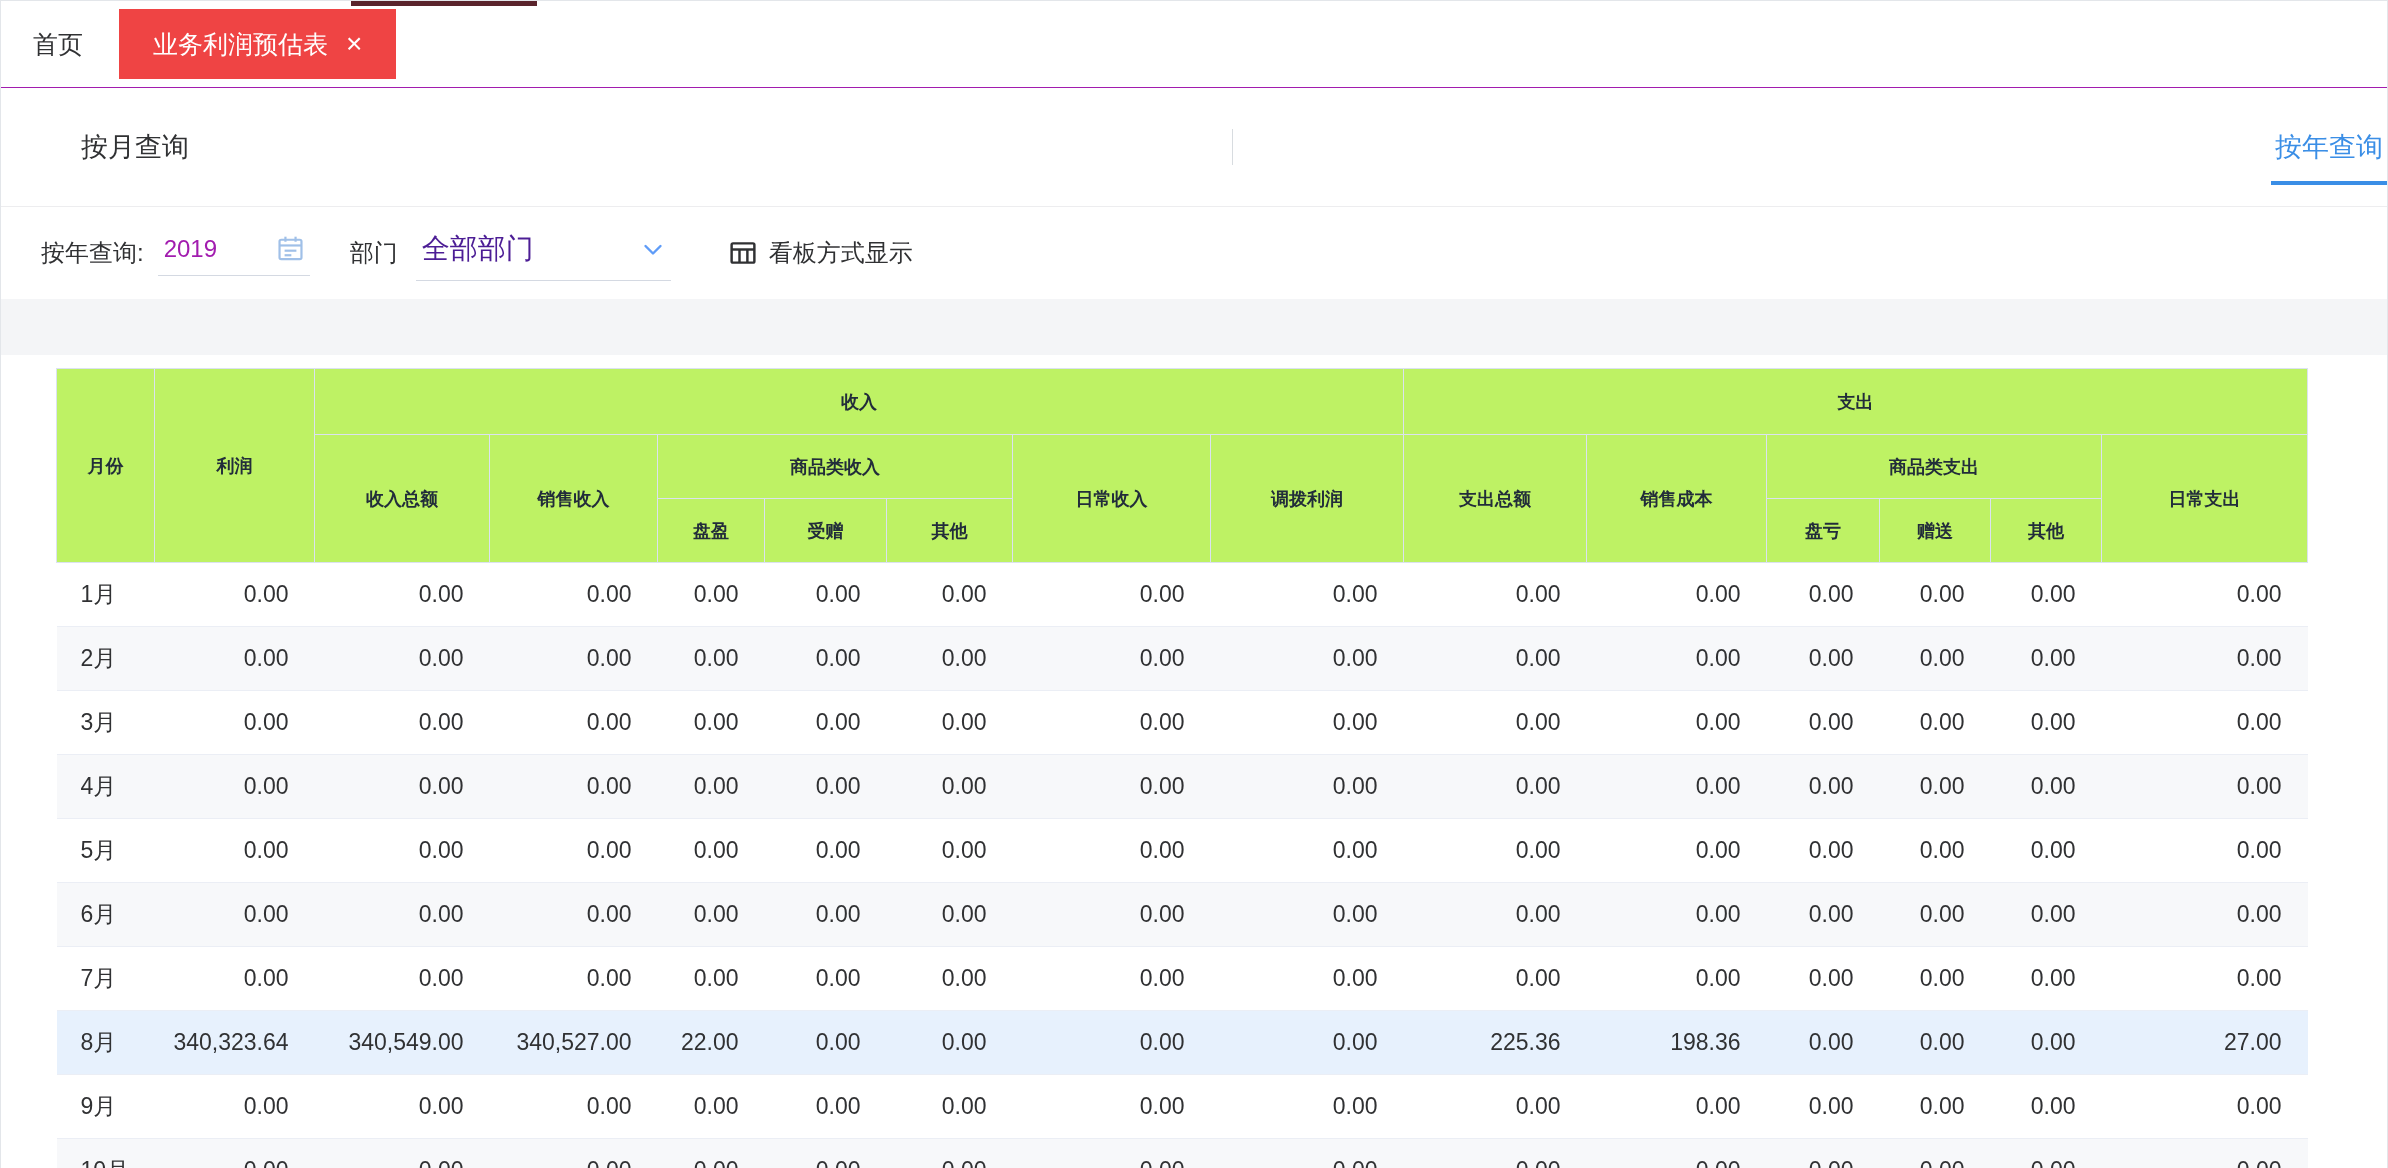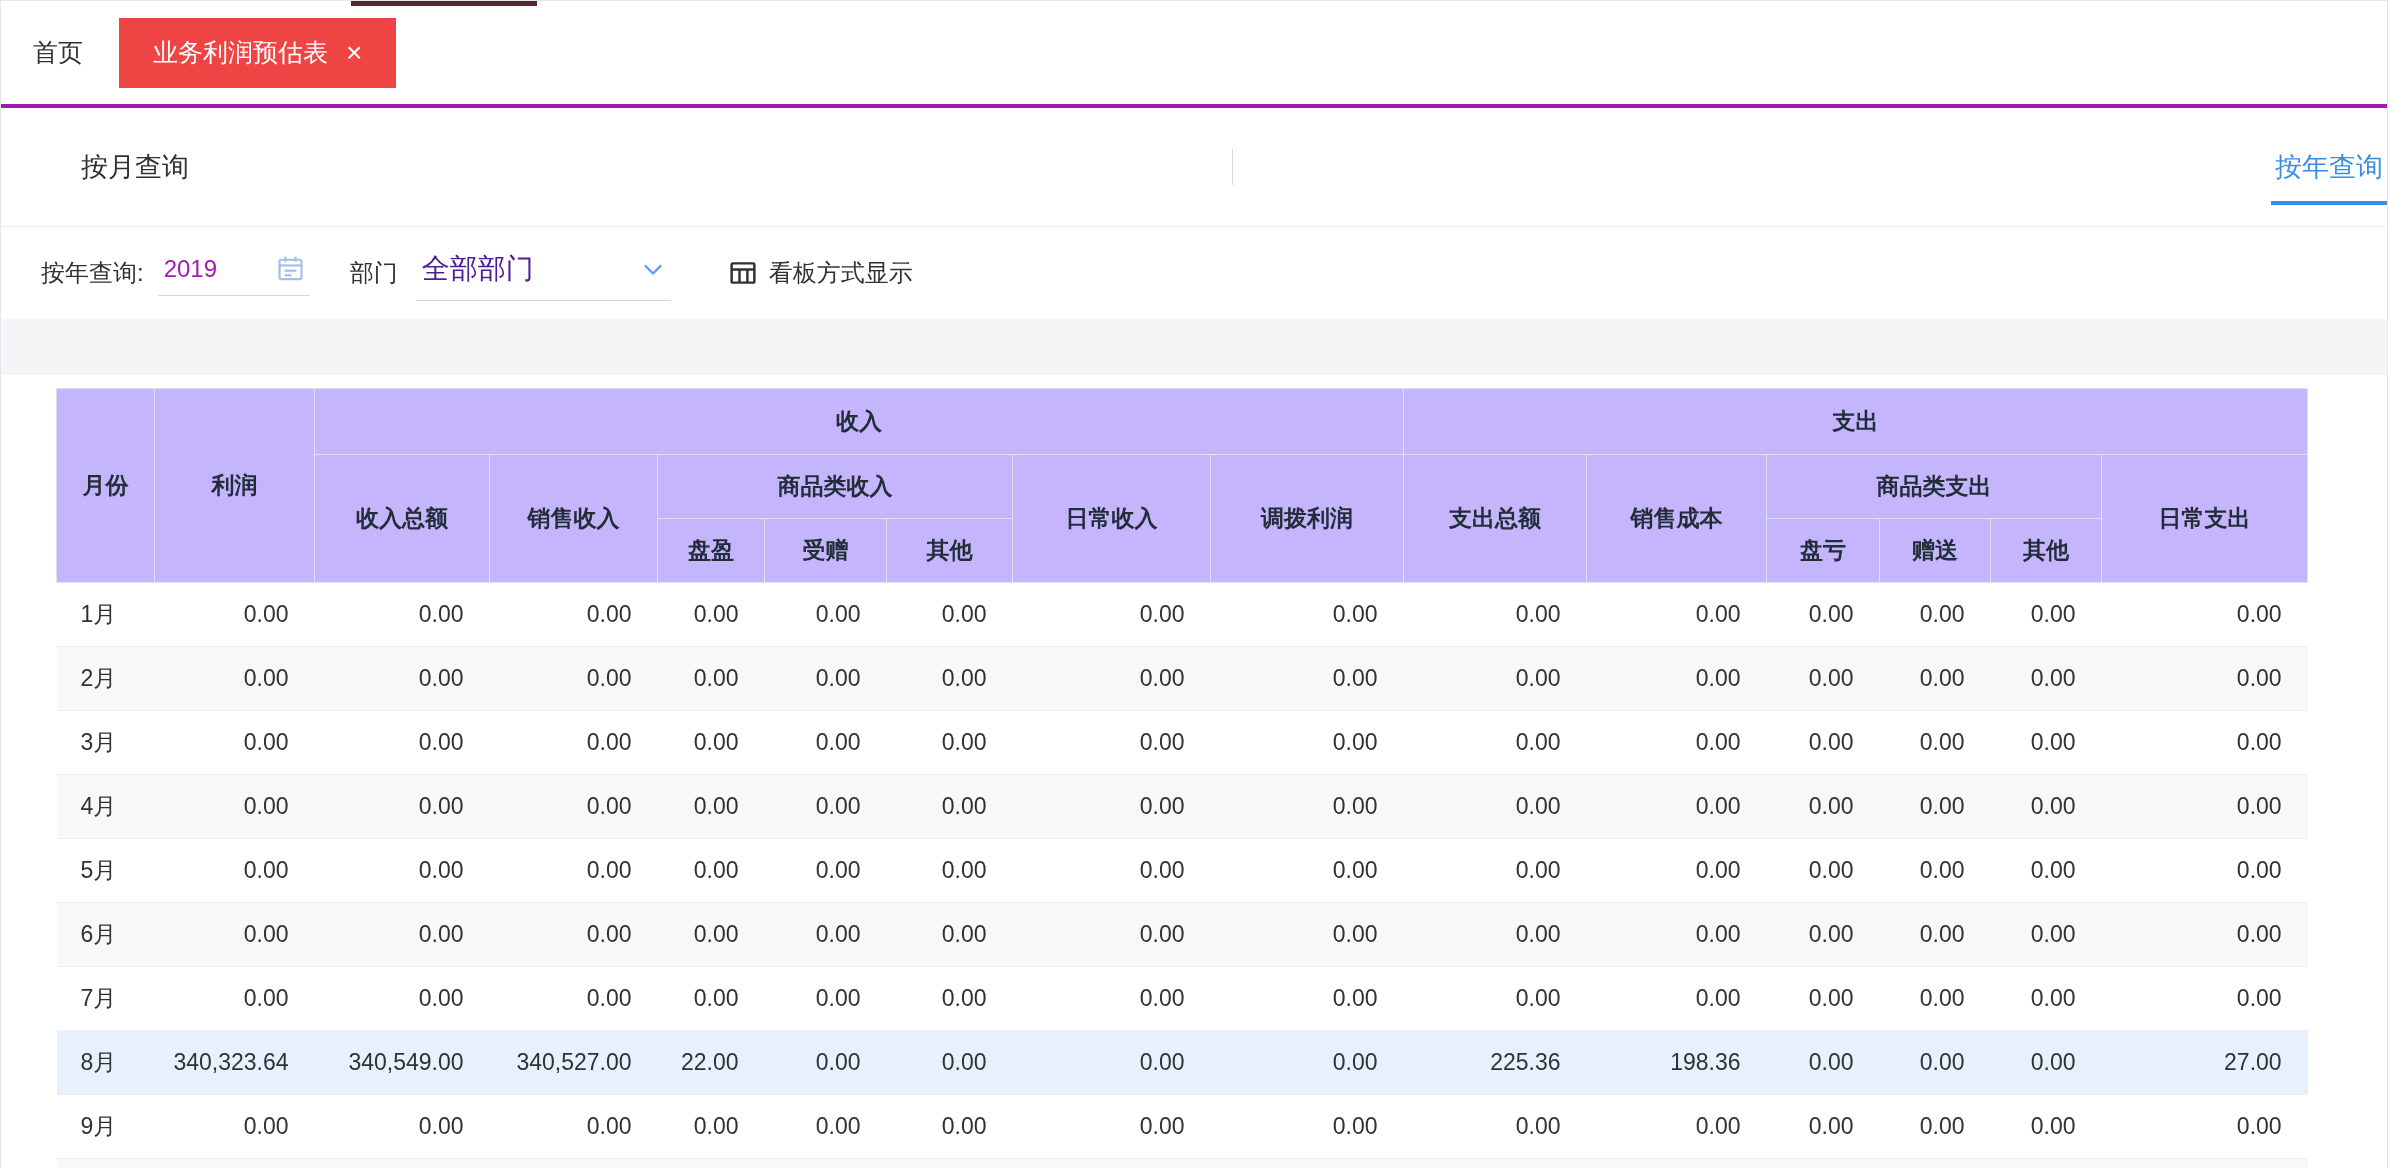--- a/index.html
+++ b/index.html
@@ -9,21 +9,21 @@
     background: #ffffff;
     color: #303133;
     position: relative;
   }
   .app { width: 2388px; height: 1168px; position: relative; border: 1px solid #e3e6ea; background:#fff; }
 
   
   .top-accent { position: absolute; left: 350px; top: 0; width: 186px; height: 5px; background: #5a242c; z-index: 5; }
 
   
-  .tabbar { height: 107px; display: flex; align-items: center; padding-left: 24px; border-bottom: 4px solid #a21caf; background: #fff; }
+  .tabbar { height: 87px; display: flex; align-items: center; padding-left: 24px; border-bottom: 1px solid #a21caf; background: #fff; }
   .tab-home { font-size: 25px; color: #303133; padding: 0 8px; margin-right: 28px; cursor: pointer; }
   .tab-active { height: 70px; background: #ef4444; color: #ffffff; display: flex; align-items: center; padding: 0 34px; font-size: 25px; gap: 18px; cursor: pointer; }
   .tab-close { font-size: 28px; line-height: 1; color: #ffffff; cursor: pointer; }
 
   
   .subnav { height: 119px; display: flex; align-items: center; padding-left: 76px; border-bottom: 1px solid #ededef; background: #fff; justify-content: space-between; }
   .subtab { font-size: 27px; color: #303133; padding: 0 4px; position: relative; cursor: pointer; }
   .subtab.active { color: #3a8ee6; }
   .subtab.active::after { content: ""; position: absolute; left: 0; right: 0; bottom: -20px; height: 4px; background: #3a8ee6; }
   .subtab-divider { width: 1px; height: 36px; background: #d8dce0; margin: 0 28px; }
@@ -40,23 +40,23 @@
   .board-toggle { margin-left: 58px; display: flex; align-items: center; gap: 12px; cursor: pointer; }
   .board-toggle span.lbl { font-size: 24px; color: #303133; }
 
   
   .band { height: 56px; background: #f4f5f7; }
 
   
   .table-wrap { margin-top: 13px; padding-left: 55px; background: #fff; }
   table { border-collapse: collapse; table-layout: fixed; width: 2251px; }
   thead th {
-    background: #c4b5fd;
+    background: #bef264;
     border: 1px solid #dbe2f0;
-    font-size: 23px;
+    font-size: 18px;
     font-weight: bold;
     color: #222d3a;
     text-align: center;
     vertical-align: middle;
   }
   tr.hr1 th { height: 66px; }
   tr.hr2 th { height: 64px; }
   tr.hr3 th { height: 64px; }
   tbody td {
     height: 64px;

